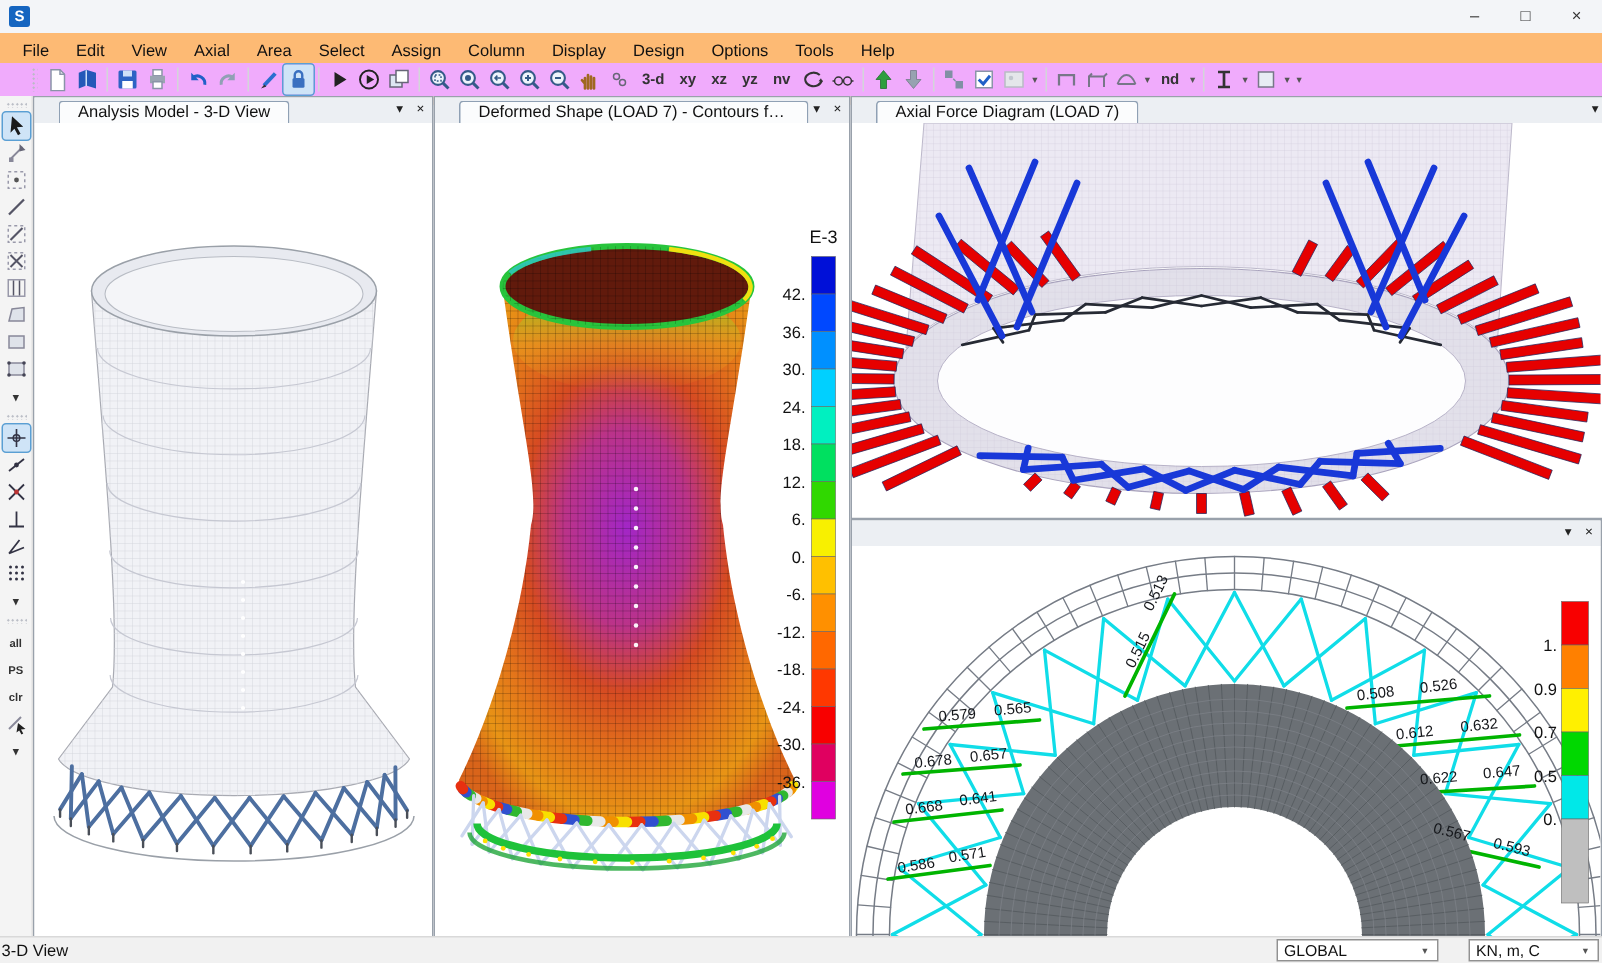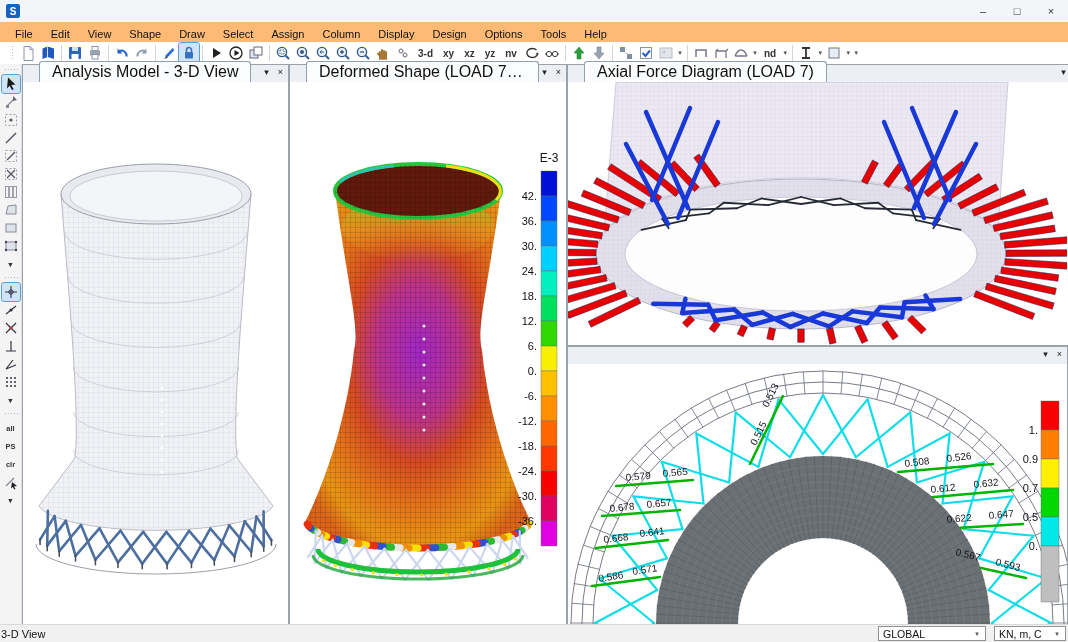--- a/index.html
+++ b/index.html
@@ -4,34 +4,34 @@
 <style>
   html,body{margin:0;padding:0}
   body{width:1068px;height:642px;position:relative;background:#e8eaed;font-family:"Liberation Sans",sans-serif;font-size:11px;color:#111;overflow:hidden}
   .titlebar{position:absolute;left:0;top:0;right:0;height:22px;background:#f3f5f8;border-bottom:1px solid #e2e4e8;display:flex;align-items:center}
   .appicon{width:14px;height:14px;background:#1565c0;color:#fff;font-weight:bold;font-size:10px;display:flex;align-items:center;justify-content:center;margin:0 6px;border-radius:2px}
   .title{font-size:11px;color:#222}
   .wcontrols{margin-left:auto;display:flex;height:100%}
   .wbtn{width:34px;display:flex;align-items:center;justify-content:center;font-size:11px;color:#333}
   .menubar{position:absolute;top:22px;left:0;right:0;height:20px;background:#fdba74;display:flex;align-items:flex-end;padding-left:6px;border-bottom:6px solid #f97316}
   .mitem{padding:2px 9px;cursor:default}
-  .toolbar{position:absolute;top:42px;left:0;right:0;height:22px;background:#ffffff;border-bottom:6px solid #f97316;display:flex;align-items:center;padding-left:8px}
+  .toolbar{position:absolute;top:42px;left:0;right:0;height:22px;background:#f0abfc;border-bottom:6px solid #f97316;display:flex;align-items:center;padding-left:18px}
   .grip{width:4px;height:16px;background-image:radial-gradient(#b6bac2 35%,transparent 40%);background-size:3px 3px;margin:0 3px}
   .hgrip{width:14px;height:4px;background-image:radial-gradient(#b6bac2 35%,transparent 40%);background-size:3px 3px;margin:3px 0}
   .ticon{width:20px;height:20px;display:flex;align-items:center;justify-content:center;border-radius:2px;flex:none}
   .ticon.sel{background:#cfe4f7;outline:1px solid #5a9fd4}
   .tsep{width:1px;height:16px;background:#d3d5d9;margin:0 3px;flex:none}
   .tbtn-text{padding:0 5px;font-size:10px;font-weight:bold;color:#333;height:18px;display:flex;align-items:center;flex:none}
   .car{font-size:7px;color:#555;width:8px;text-align:center;flex:none}
   .lefttb{position:absolute;left:0;top:64px;width:22px;bottom:17px;background:#f4f4f4;border-right:1px solid #e0e0e0;display:flex;flex-direction:column;align-items:center;padding-top:1px;box-sizing:border-box}
   .lticon{width:18px;height:18px;margin:0;display:flex;align-items:center;justify-content:center;border-radius:2px;font-size:7.5px;font-weight:bold;color:#333;flex:none}
   .lticon.sel{background:#cfe4f7;outline:1px solid #5a9fd4}
   .panel{position:absolute;background:#fff;border:1px solid #99a1ab;box-sizing:border-box}
   .tabstrip{height:17px;background:#eceff3;border-bottom:1px solid #c6ccd4;position:relative;display:flex;align-items:flex-end}
-  .tab{margin-left:16px;background:#fbfcfd;border:1px solid #8fa0b4;border-bottom:none;border-radius:3px 3px 0 0;padding:1px 12px;font-size:16px;white-space:nowrap;overflow:hidden;text-overflow:ellipsis;max-width:75%}
+  .tab{margin-left:16px;background:#fbfcfd;border:1px solid #8fa0b4;border-bottom:none;border-radius:3px 3px 0 0;padding:1px 12px;font-size:11px;white-space:nowrap;overflow:hidden;text-overflow:ellipsis;max-width:75%}
   .tabbtns{position:absolute;right:5px;top:2px;display:flex;gap:9px;font-size:9px;color:#222}
   .content{position:absolute;left:0;top:17px;right:0;bottom:0;overflow:hidden;background:#fff}
   .statusbar{position:absolute;left:0;bottom:0;right:0;height:17px;background:#f1f1f1;border-top:1px solid #d9d9d9;display:flex;align-items:center;font-size:11px}
   .sview{margin-left:1px}
   .sdd{height:15px;background:#fff;border:1px solid #919191;display:flex;align-items:center;justify-content:space-between;padding:0 4px;font-size:10.5px;box-sizing:border-box}
   svg{display:block}
   svg text{font-family:"Liberation Sans",sans-serif}
   .num{font-size:11px;fill:#111}
   .rl{font-size:10px;fill:#15171b}
   .etag{font-size:12px;fill:#111}
@@ -45,22 +45,22 @@
     <span class="wbtn">–</span>
     <span class="wbtn">□</span>
     <span class="wbtn">×</span>
   </div>
 </div>
 
 <div class="menubar">
   <span class="mitem">File</span>
   <span class="mitem">Edit</span>
   <span class="mitem">View</span>
-  <span class="mitem">Shape</span>
-  <span class="mitem">Draw</span>
+  <span class="mitem">Axial</span>
+  <span class="mitem">Area</span>
   <span class="mitem">Select</span>
   <span class="mitem">Assign</span>
   <span class="mitem">Column</span>
   <span class="mitem">Display</span>
   <span class="mitem">Design</span>
   <span class="mitem">Options</span>
   <span class="mitem">Tools</span>
   <span class="mitem">Help</span>
 </div>
 
@@ -1095,23 +1095,23 @@
         <text class="num" x="470" y="128" text-anchor="end">0.7</text>
         <text class="num" x="470" y="157" text-anchor="end">0.5</text>
         <text class="num" x="470" y="186" text-anchor="end">0.</text>
       </g>
       </svg>
   </div>
 </div>
 
 <div class="statusbar">
   <span class="sview">3-D View</span>
-  <div style="margin-left:auto;display:flex;gap:8px;margin-right:2px">
+  <div style="margin-left:auto;display:flex;gap:20px;margin-right:2px">
     <div class="sdd" style="width:108px">
       <span>GLOBAL</span>
         <span class="car">▾</span>
     </div>
-    <div class="sdd" style="width:72px">
+    <div class="sdd" style="width:87px">
       <span>KN, m, C</span>
         <span class="car">▾</span>
     </div>
   </div>
 </div>
 
 </body></html>

